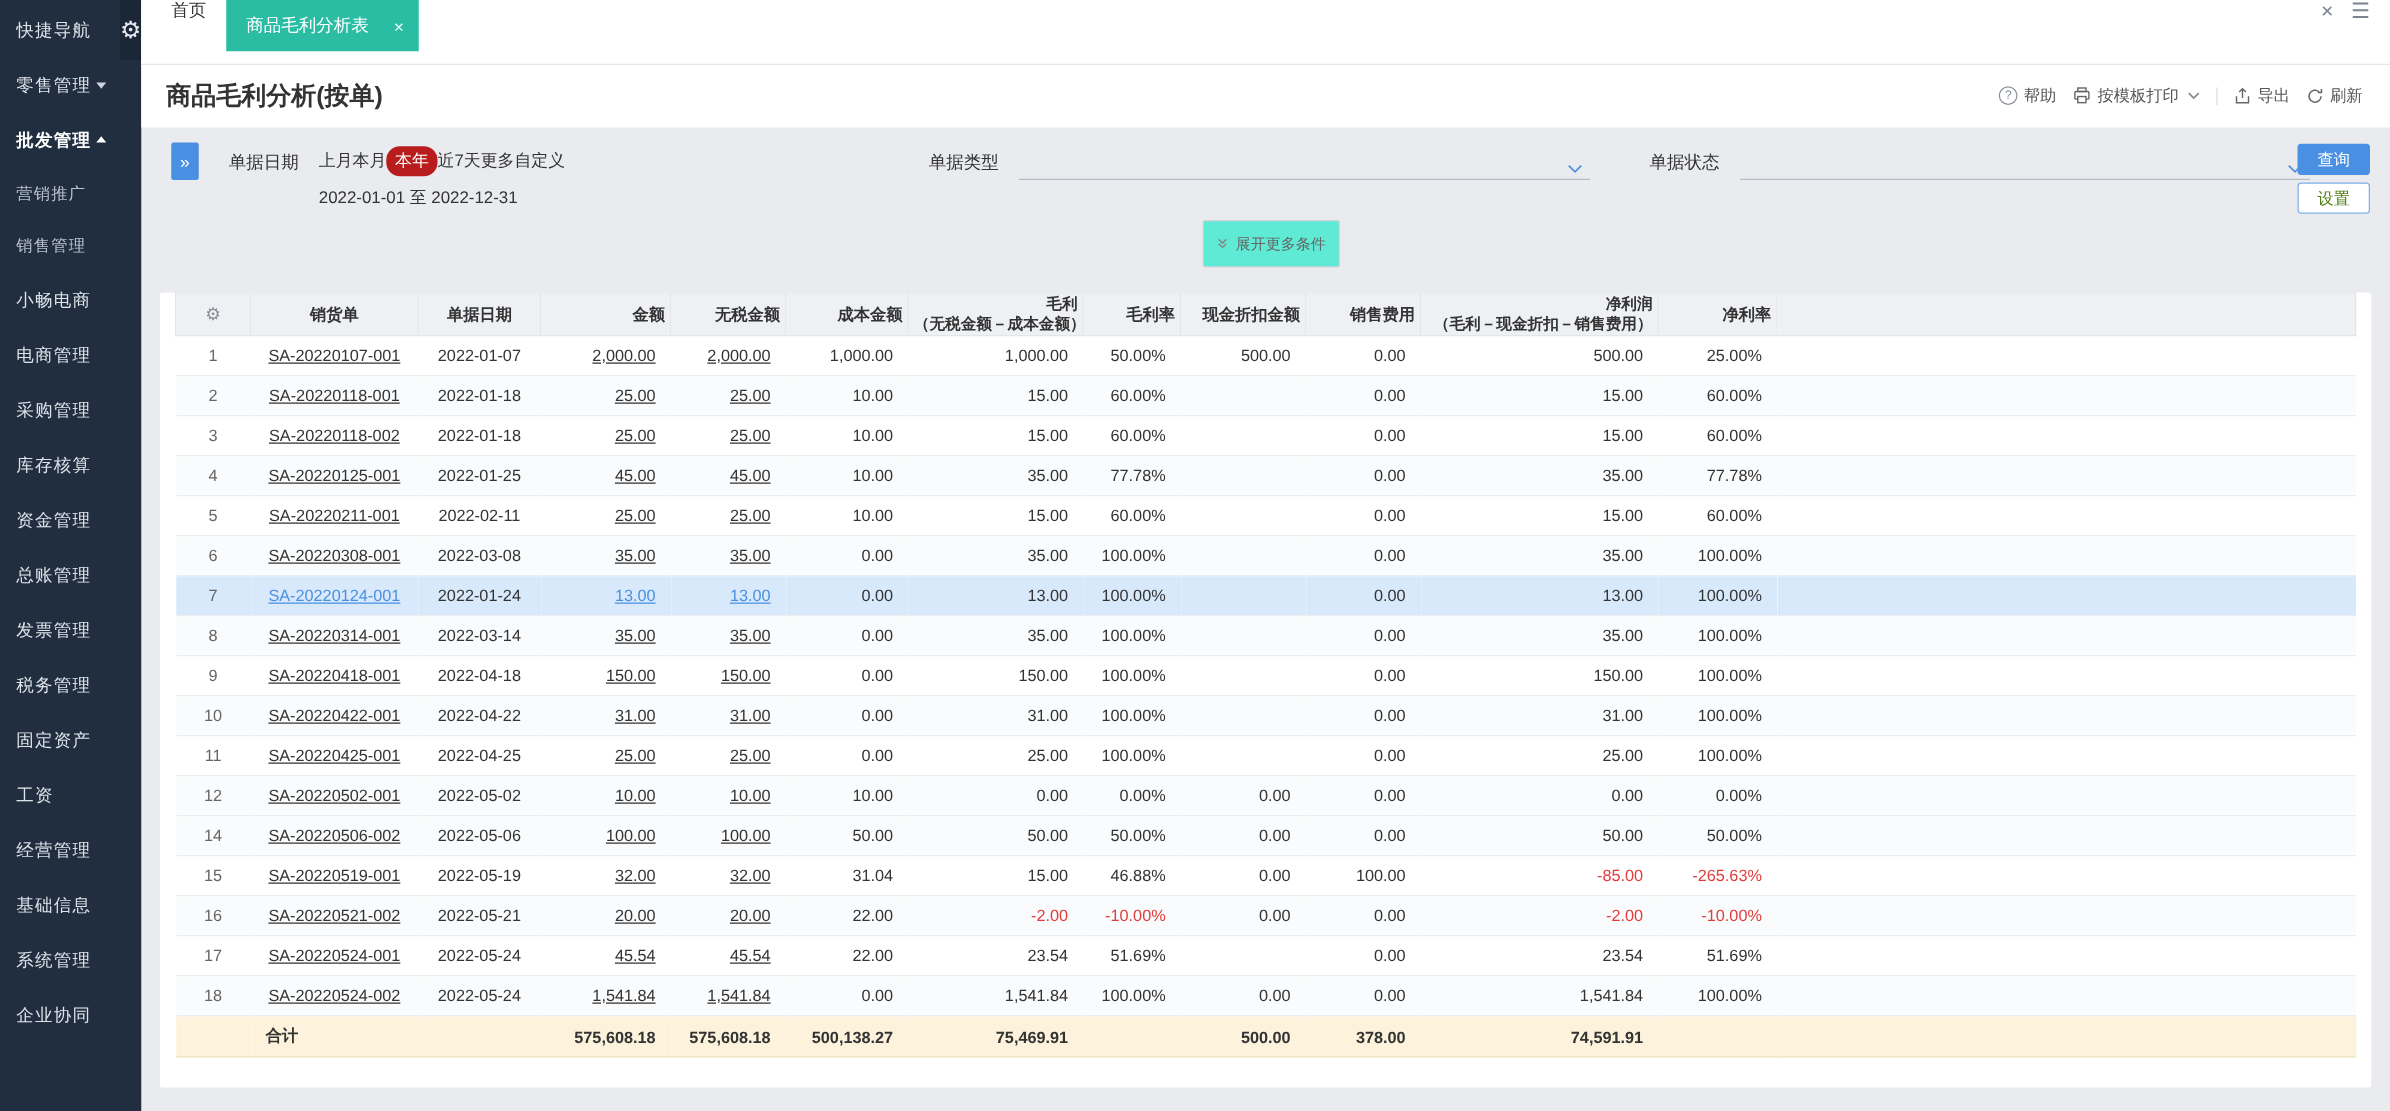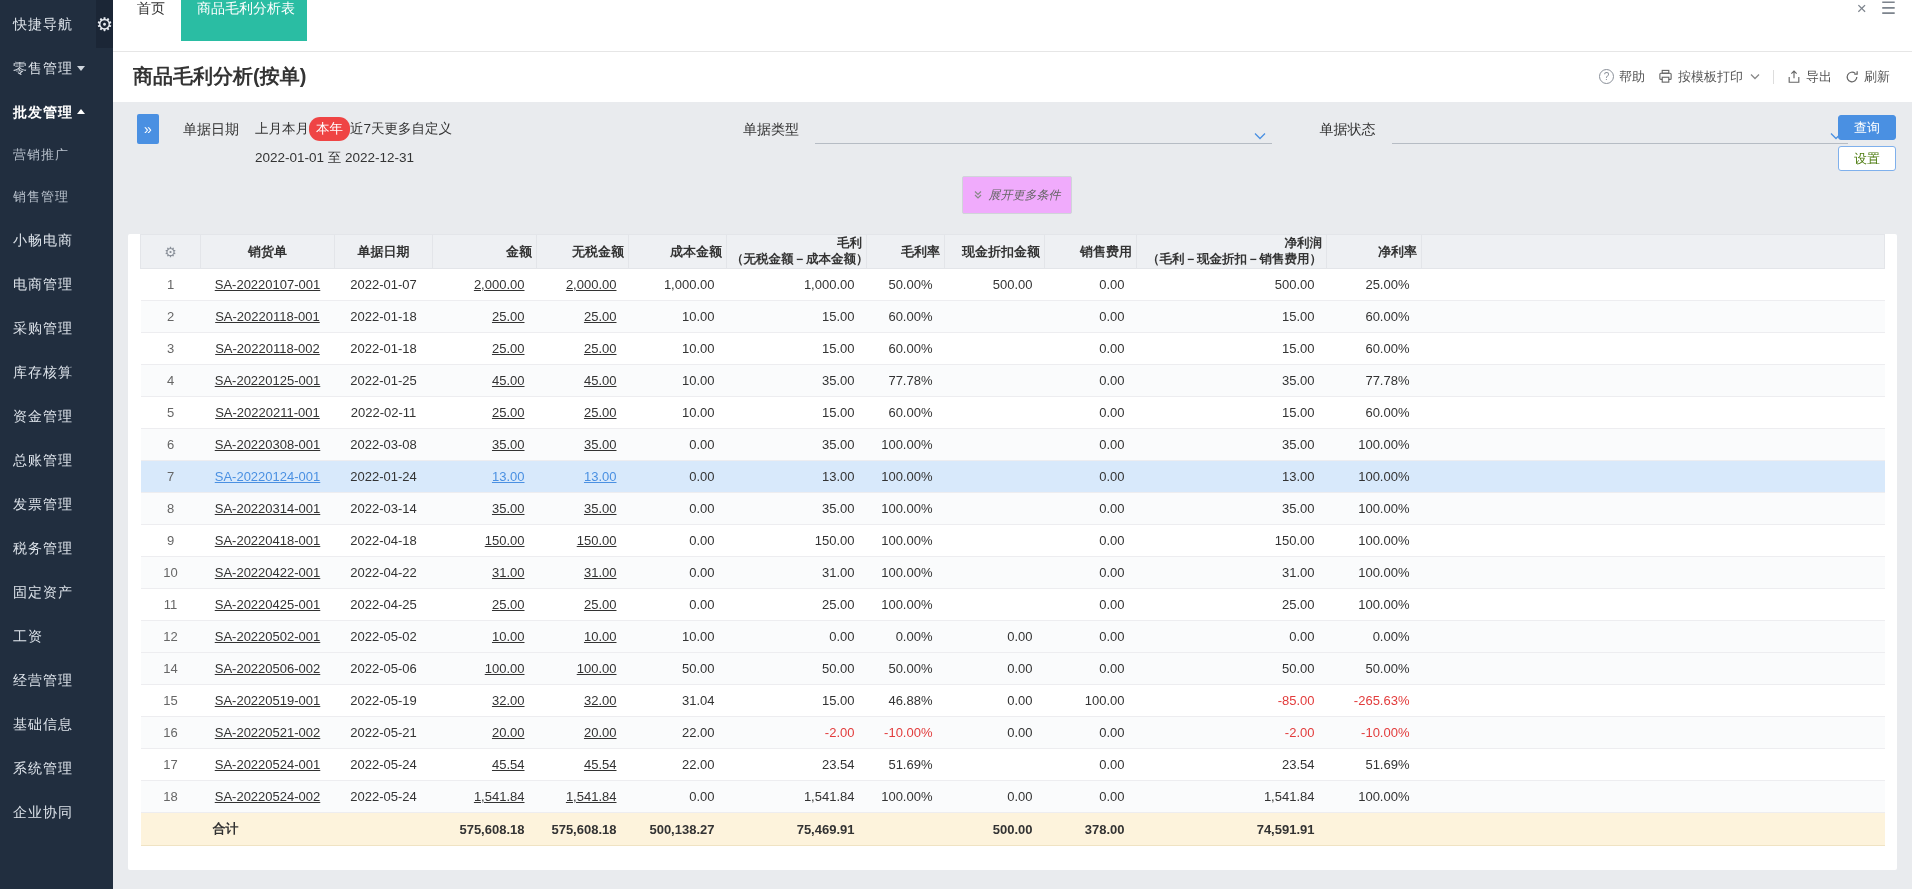--- a/index.html
+++ b/index.html
@@ -38,21 +38,21 @@
   .main { flex: 1; min-width: 0; display: flex; flex-direction: column; }
 
   
   .tabbar {
     height: 51px; background: #fff; display: flex; align-items: flex-start;
     padding: 0 16px 0 8px; box-shadow: 0 1px 0 #e6e6e6; position: relative; z-index: 2;
   }
   .tab-home { font-size: 14px; color: #333; padding: 0 16px; cursor: pointer; }
   .tab-active {
     background: #2abda3; color: #fff; height: 41px; padding: 0 12px 0 16px;
-    display: flex; align-items: center; gap: 20px; font-size: 14px; cursor: pointer; flex-direction: column;
+    display: flex; align-items: center; gap: 20px; font-size: 14px; cursor: pointer;
   }
   .tab-close { font-size: 14px; opacity: .95; cursor: pointer; }
   .tabbar-actions { margin-left: auto; display: flex; align-items: center; gap: 14px; color: #7d848d; }
   .tb-icon { font-size: 17px; cursor: pointer; line-height: 1; }
 
   
   .page-header { height: 51px; background: #fff; display: flex; align-items: center; padding: 0 22px 0 20px; }
   .page-title { font-size: 20px; font-weight: 600; color: #333; }
   .header-actions { margin-left: auto; display: flex; align-items: center; gap: 13px; font-size: 13px; color: #555; }
   .h-action { display: inline-flex; align-items: center; gap: 5px; cursor: pointer; white-space: nowrap; }
@@ -68,38 +68,38 @@
   .filter-inner { position: relative; padding: 0 16px 0 24px; }
   .filter-row { display: flex; align-items: flex-start; }
   .collapse-btn {
     width: 22px; height: 30px; background: #4a90e2; color: #fff; border: none; border-radius: 2px;
     font-size: 14px; cursor: pointer; margin-right: 24px; flex-shrink: 0;
   }
   .f-label { font-size: 14px; color: #333; line-height: 30px; margin-right: 16px; white-space: nowrap; }
   .date-group { display: flex; width: 560px; flex-shrink: 0; }
   .date-opts { display: flex; align-items: center; height: 30px; font-size: 13.5px; color: #333; }
   .opt { cursor: pointer; white-space: nowrap; }
-  .opt.selected { background: #ef4444; color: #fff; border-radius: 11px; padding: 3px 7px; }
+  .opt.selected { background: #b91c1c; color: #fff; border-radius: 11px; padding: 3px 7px; }
   .date-range { font-size: 13.5px; color: #333; margin-top: 5px; cursor: pointer; }
   .select-group { display: flex; flex: 1; margin-right: 48px; max-width: 540px; }
   .select-line { flex: 1; height: 30px; border-bottom: 1px solid #b6bcc4; position: relative; cursor: pointer; }
   .sel-caret { position: absolute; right: 6px; top: 12px; }
   .filter-btns { position: absolute; right: 16px; top: 1px; display: flex; flex-direction: column; gap: 6px; }
   .btn-primary {
     width: 58px; height: 25px; background: #4a90e2; color: #fff; border: 1px solid #4a90e2;
     border-radius: 3px; font-size: 13px; cursor: pointer;
   }
   .btn-outline {
     width: 58px; height: 25px; background: #fff; color: #4d7c0f; border: 1px solid #7fb0ec;
     border-radius: 3px; font-size: 13px; cursor: pointer;
   }
   .expand-row { text-align: center; margin-top: 9px; }
   .expand-more-btn {
-    display: inline-flex; align-items: center; gap: 6px; background: #f0abfc; border: 1px solid #d0d4d9;
-    border-radius: 2px; height: 21px; padding: 18px 10px; font-size: 12px; color: #666; cursor: pointer; font-style: italic;
+    display: inline-flex; align-items: center; gap: 6px; background: #5eead4; border: 1px solid #d0d4d9;
+    border-radius: 2px; height: 21px; padding: 18px 10px; font-size: 12px; color: #666; cursor: pointer;
   }
 
   
   .table-card { background: #fff; margin: 14px 15px 0; padding: 0 12px 24px; border-radius: 2px; }
   .report-table { width: 100%; border-collapse: collapse; table-layout: fixed; font-size: 13px; color: #333; }
   thead th {
     background: #eef0f3; height: 34px; font-weight: bold; text-align: center;
     border: 1px solid #e3e5e9; padding: 0 4px; white-space: nowrap; overflow: hidden;
   }
   .th-l1, .th-l2 { line-height: 1.25; font-size: 12.5px; }

